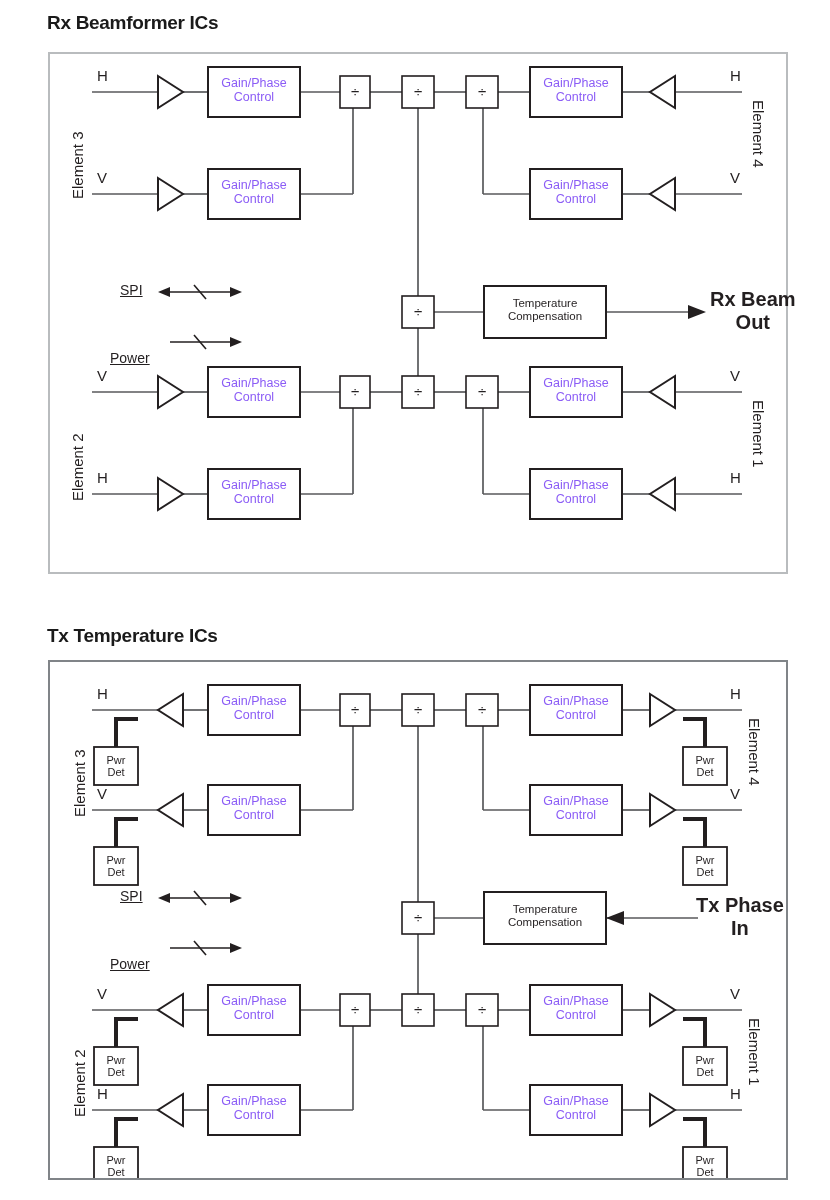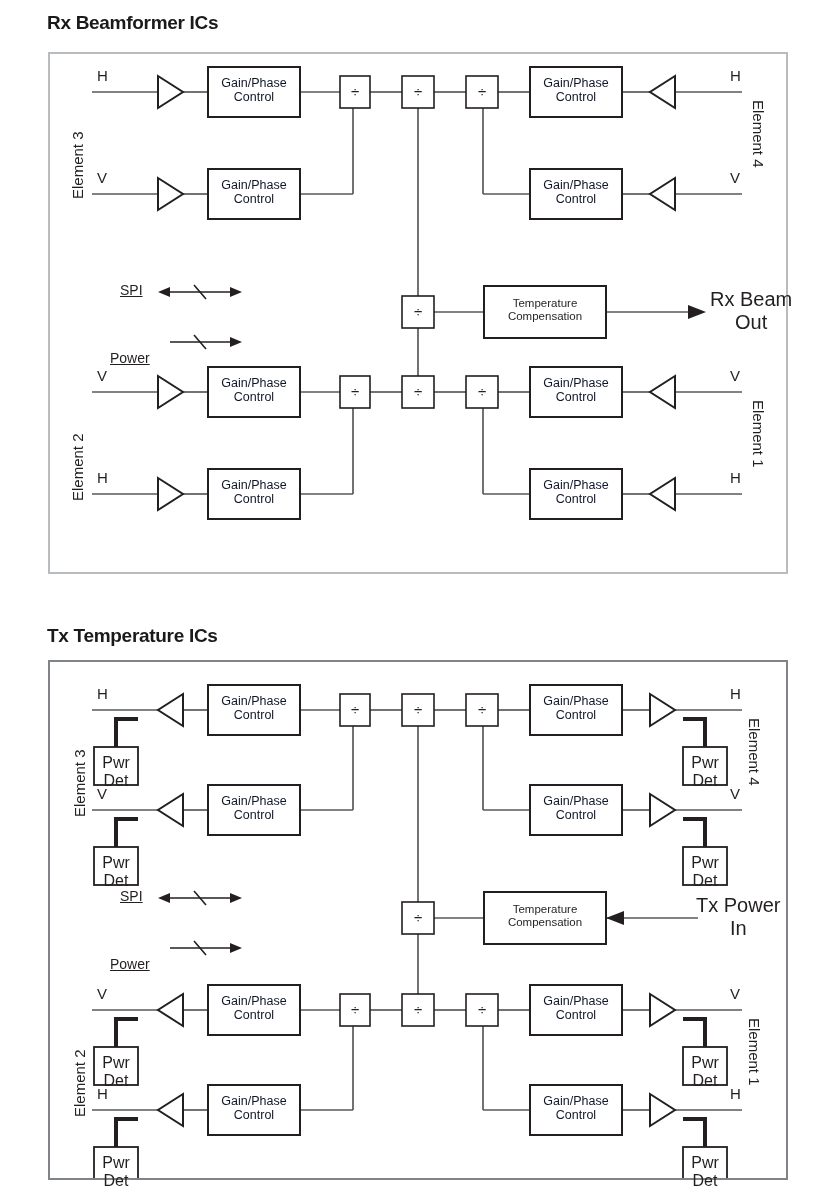--- a/index.html
+++ b/index.html
@@ -50,46 +50,47 @@
   .lbl-rot-right {
     font-size: 15px;
     transform: rotate(90deg);
     transform-origin: left top;
   }
   .gp-text {
     position: absolute;
     font-size: 12.5px;
     text-align: center;
     line-height: 1.12;
-    color: #0f172a;
+    color: #8b5cf6;
     white-space: nowrap;
   }
   .pd-text {
     position: absolute;
-    font-size: 16px;
+    font-size: 11px;
     text-align: center;
     line-height: 1.12;
     color: #231f20;
     white-space: nowrap;
   }
   .tc-text {
     position: absolute;
     font-size: 11.5px;
     text-align: center;
     line-height: 1.15;
     color: #231f20;
     white-space: nowrap;
   }
   .beam-text {
     position: absolute;
     font-size: 20px;
     line-height: 1.15;
     color: #231f20;
     white-space: nowrap;
     text-align: center;
+    font-weight: bold;
   }
   .bus-text { position: absolute; font-size: 14px; color: #231f20; white-space: nowrap; text-decoration: underline; }
   .div-glyph {
     position: absolute;
     font-size: 15px;
     line-height: 1;
     color: #231f20;
     text-align: center;
     width: 30px;
   }
@@ -477,18 +478,18 @@
 
     <div class="lbl lbl-rot-left" style="left:22px; top:155px;">Element 3</div>
     <div class="lbl lbl-rot-left" style="left:22px; top:455px;">Element 2</div>
     <div class="lbl lbl-rot-right" style="left:712px; top:56px;">Element 4</div>
     <div class="lbl lbl-rot-right" style="left:712px; top:356px;">Element 1</div>
 
     <div class="bus-text" style="left:70px; top:226px;">SPI</div>
     <div class="bus-text" style="left:60px; top:294px;">Power</div>
 
     <div class="beam-text" style="left:646px; top:232px;">
-      <span>Tx Power</span><br>
+      <span>Tx Phase</span><br>
       <span>In</span>
     </div>
   </div>
 
 </div>
 
 </body></html>

